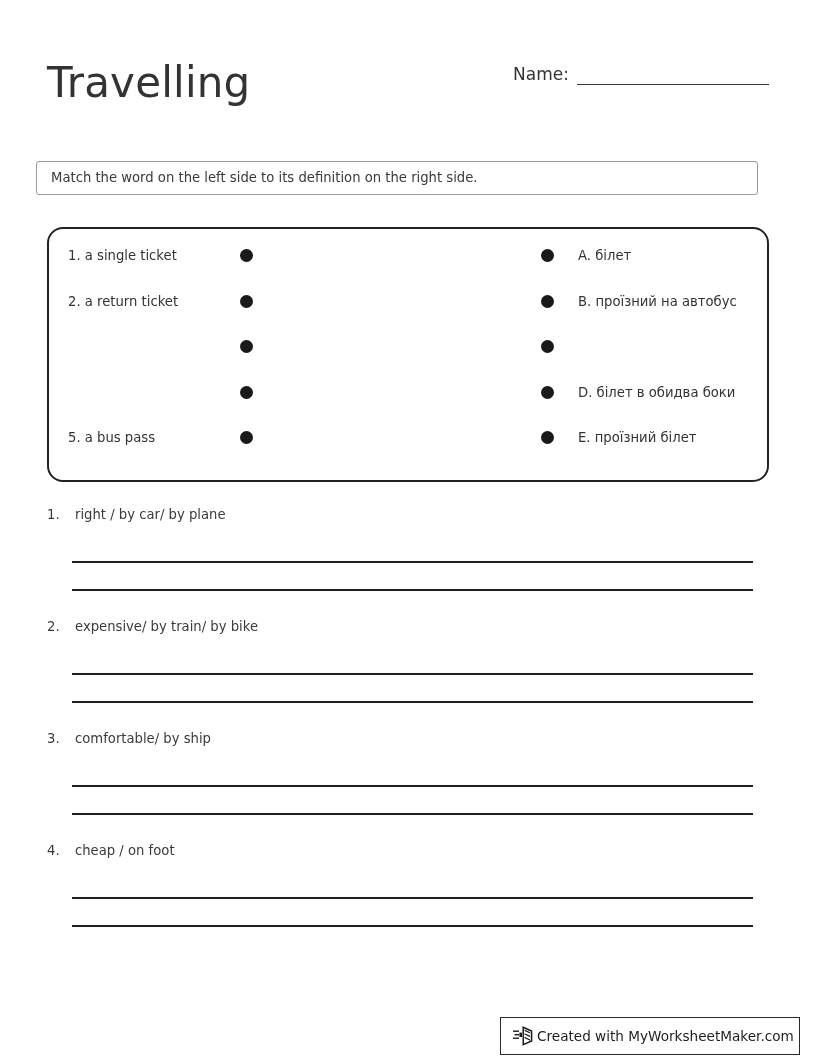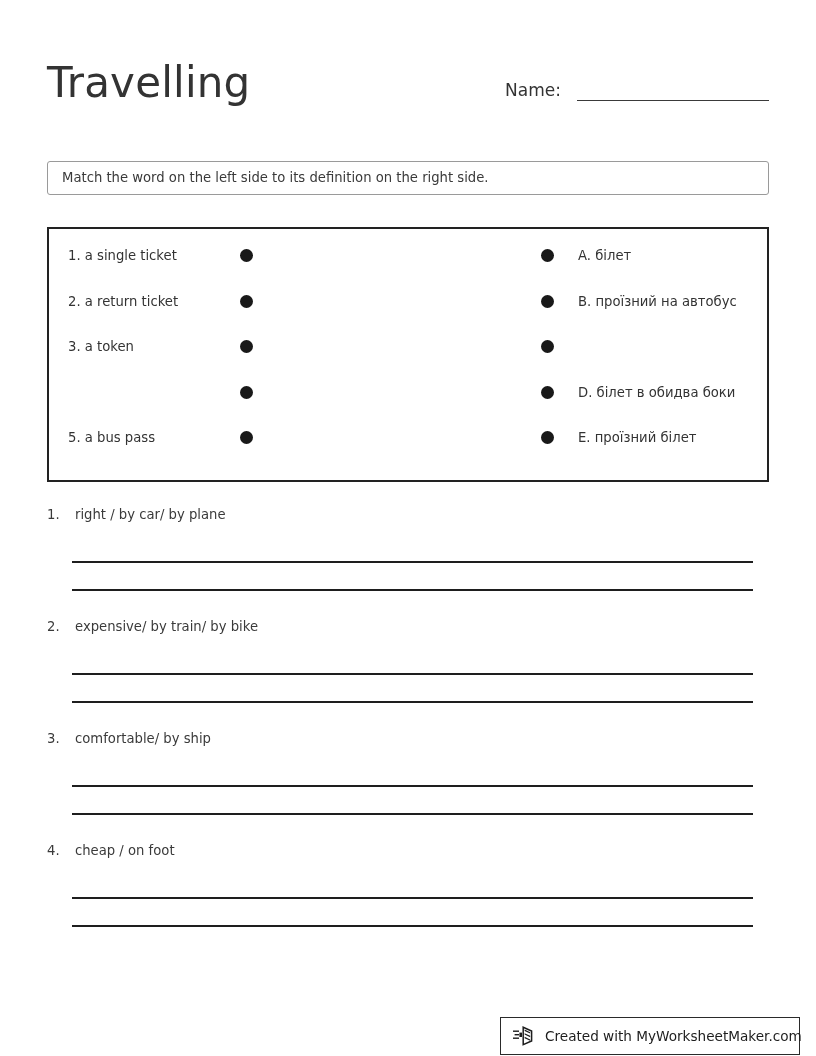--- a/index.html
+++ b/index.html
@@ -38,41 +38,41 @@
     font-size: 42px;
     font-weight: 400;
     line-height: 56px;
     color: #333333;
     letter-spacing: 0.2px;
     white-space: nowrap;
   }
   .name-wrap {
     position: absolute;
     right: 0;
-    top: 24px;
+    top: 8px;
     display: flex;
     align-items: flex-end;
-    gap: 16px;
+    gap: 8px;
   }
   .name-label {
     font-size: 17px;
     line-height: 22px;
     color: #333333;
     white-space: nowrap;
   }
   .name-line {
     width: 192px;
     height: 20px;
     border-bottom: 1.6px solid #3a3a3a;
   }
 
   
   .instruction-box {
     position: absolute;
-    left: 47px;
+    left: 36px;
     top: 150px;
     width: 722px;
     height: 34px;
     box-sizing: border-box;
     border: 1px solid #9a9a9a;
     border-radius: 3px;
     background: #ffffff;
     display: flex;
     align-items: center;
     padding: 8px 14px;
@@ -85,21 +85,21 @@
 
   
   .match-box {
     position: absolute;
     left: 47px;
     top: 216px;
     width: 722px;
     height: 255px;
     box-sizing: border-box;
     border: 2.2px solid #222222;
-    border-radius: 0;
+    border-radius: 16px;
     background: #ffffff;
   }
   .match-rows {
     position: absolute;
     left: 0;
     top: 16px;
     right: 0;
   }
   .match-row {
     position: relative;
@@ -192,21 +192,21 @@
     left: 500px;
     top: 1006px;
     width: 300px;
     height: 38px;
     box-sizing: border-box;
     border: 1.4px solid #2a2a2a;
     background: #ffffff;
     display: flex;
     align-items: center;
     padding-left: 12px;
-    gap: 10px;
+    gap: 2px;
   }
   .footer-logo {
     width: 22px;
     height: 22px;
     flex: 0 0 22px;
   }
   .footer-text {
     font-size: 13.6px;
     line-height: 20px;
     color: #1d1d1d;
@@ -249,23 +249,20 @@
           <span class="col-left-text">2. a return ticket</span>
         </div>
         <div class="dot dot-left"></div>
         <div class="dot dot-right"></div>
         <div class="col-right">
           <span class="col-right-text">B. проїзний на автобус</span>
         </div>
       </div>
 
       <div class="match-row">
-        <div class="col-left">
-          <span class="col-left-text">3. a token</span>
-        </div>
         <div class="dot dot-left"></div>
         <div class="dot dot-right"></div>
       </div>
 
       <div class="match-row">
         <div class="dot dot-left"></div>
         <div class="dot dot-right"></div>
         <div class="col-right">
           <span class="col-right-text">D. білет в обидва боки</span>
         </div>

